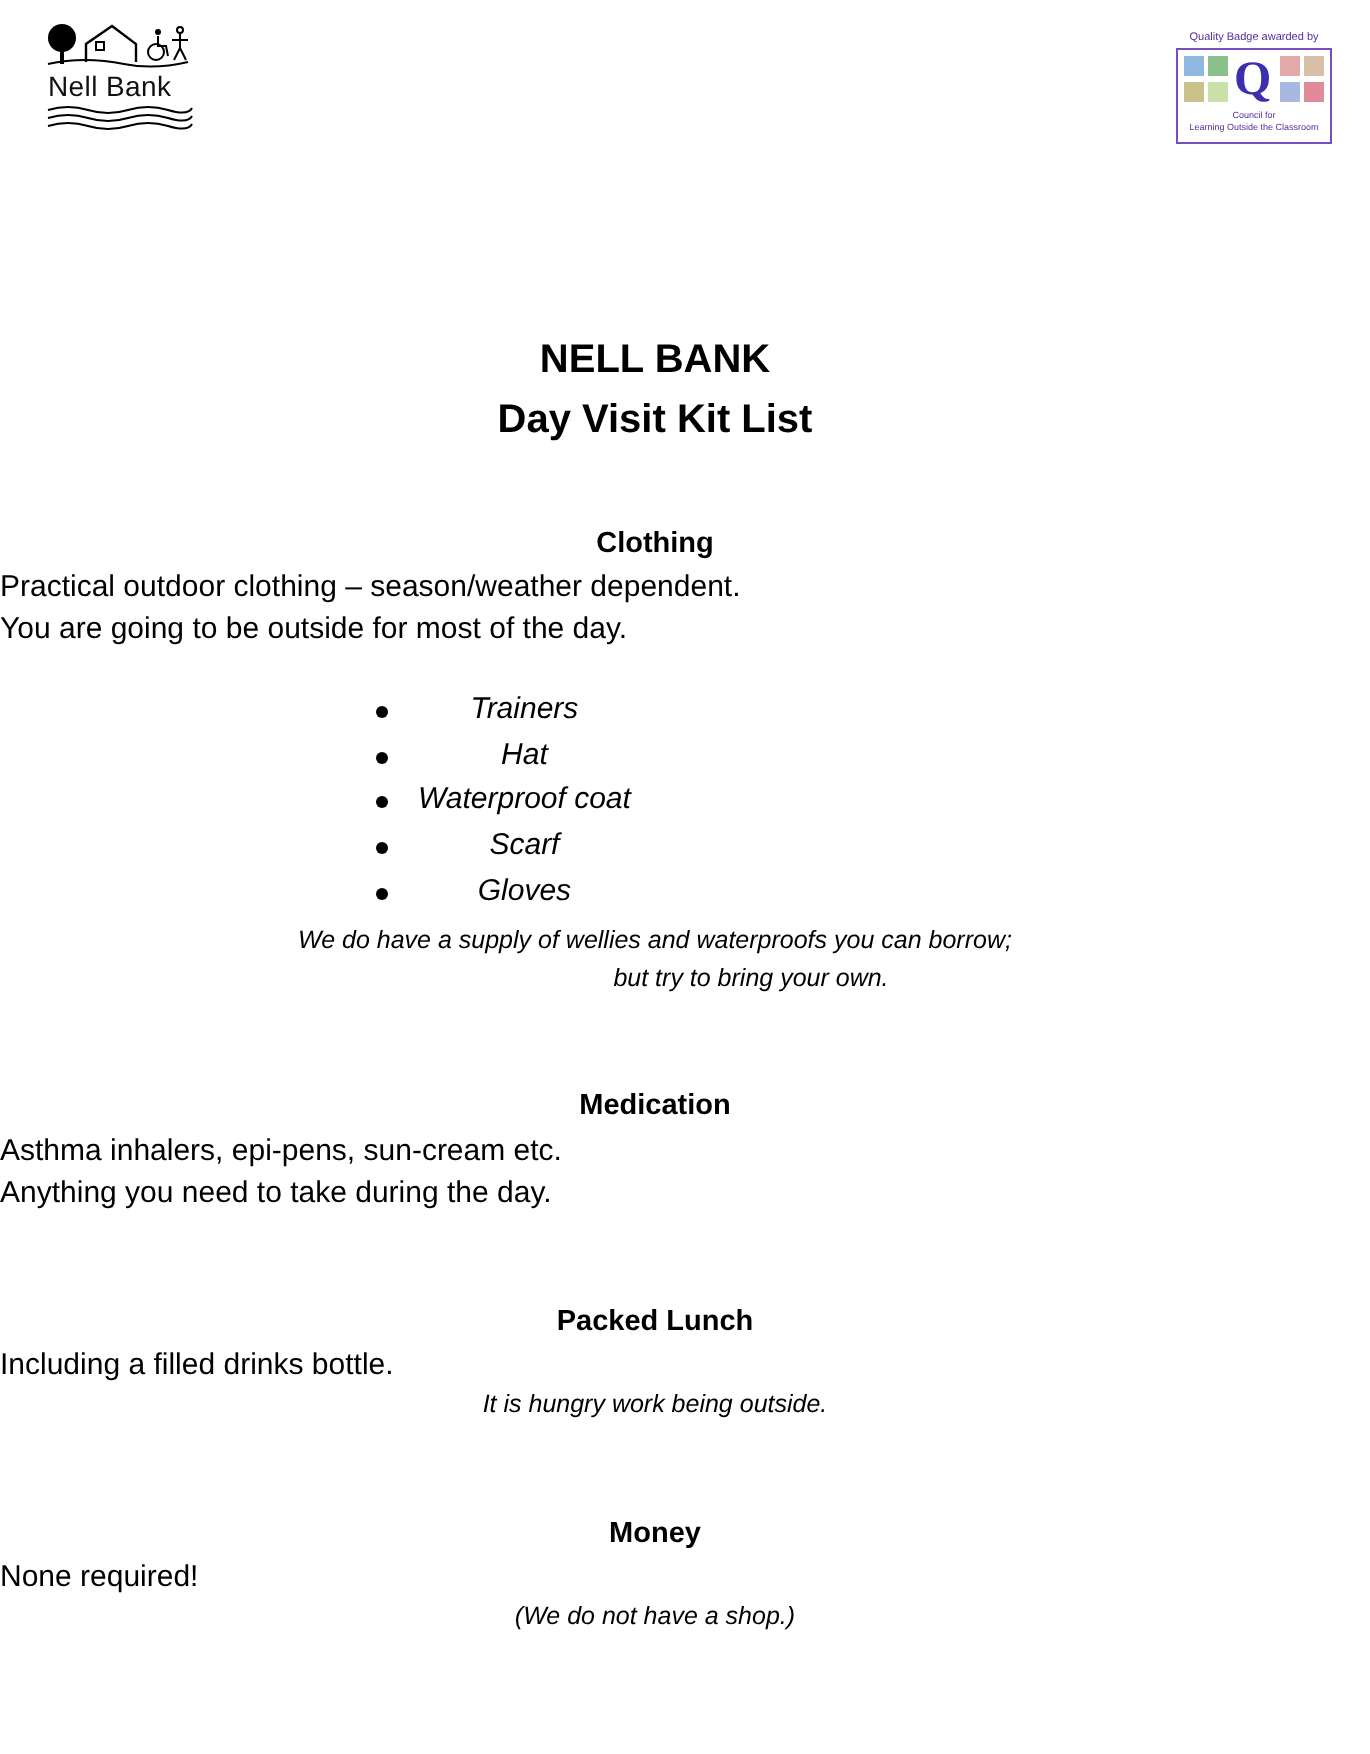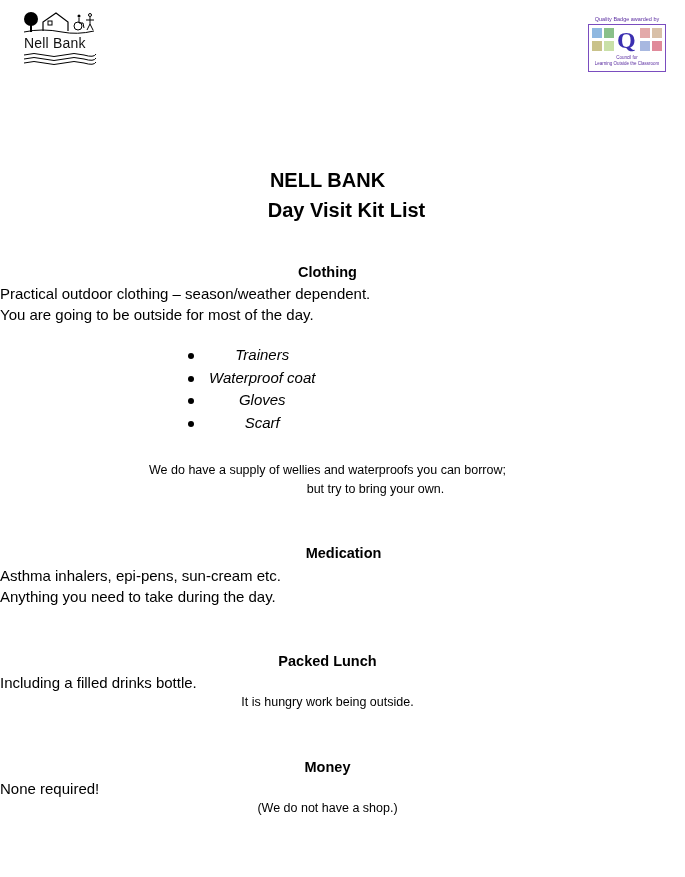--- a/index.html
+++ b/index.html
@@ -16,21 +16,21 @@
   .tile { position:absolute; width:10px; height:10px; }
   .badge-q { position:absolute; left:28px; top:2px; font-size:24px; font-weight:bold; color:#3b2fb0;
              font-family:"Liberation Serif", serif; }
   .badge-bottom { position:absolute; left:0; top:30px; width:76px; text-align:center;
                   font-size:4.5px; color:#5a2ca0; line-height:6px; font-family:"Liberation Sans", sans-serif; }
   .content { position:absolute; left:0; top:0; width:685px; text-align:center;
              font-family:"Liberation Sans", "DejaVu Sans", sans-serif; }
   .title { position:absolute; left:0; width:655px; text-align:center; font-weight:bold; font-size:20px; }
   .heading { position:absolute; left:0; width:655px; text-align:center; font-weight:bold; font-size:14.5px; }
   .line { position:absolute; left:0; width:655px; text-align:left; font-size:15px; }
-  .note { position:absolute; left:0; width:655px; text-align:center; font-size:12.5px; }
+  .note { position:absolute; left:0; width:655px; text-align:center; font-size:12.5px; font-style:italic; }
   .bullets { position:absolute; left:172px; top:328px; margin:16px; padding:0; list-style:none;font-style:italic; }
   .bullets li { position:relative; height:22.7px; line-height:22.7px; font-size:15px; padding-left:21px; }
   .bullets li::before { content:""; position:absolute; left:0; top:9px; width:6px; height:6px;
                         border-radius:50%; background:#000; }
 </style>
 </head>
 <body>
 
 <div class="logo">
   <svg width="76" height="26" viewBox="0 0 76 26" style="position:absolute;left:0;top:0;">
@@ -67,35 +67,36 @@
     <div class="badge-q">Q</div>
     <div class="badge-bottom">
       <div>Council for</div>
       <div>Learning Outside the Classroom</div>
     </div>
   </div>
 </div>
 
 <div class="content">
   <div class="title" style="top:169px;">NELL BANK</div>
-  <div class="title" style="top:199px;margin-left:19px;">Day Visit Kit List</div>
+  <div class="title" style="top:199px;">Day Visit Kit List</div>
 
   <div class="heading" style="top:264px;">Clothing</div>
   <div class="line" style="top:285px;">Practical outdoor clothing – season/weather dependent.</div>
   <div class="line" style="top:306px;">You are going to be outside for most of the day.</div>
   <ul class="bullets">
     <li>Trainers</li>
+    <li>Hat</li>
     <li>Waterproof coat</li>
+    <li>Scarf</li>
     <li>Gloves</li>
-    <li>Scarf</li>
   </ul>
   <div class="note" style="top:463px;">We do have a supply of wellies and waterproofs you can borrow;</div>
   <div class="note" style="top:482px;padding-left:48px;">but try to bring your own.</div>
 
-  <div class="heading" style="top:545px;margin-left:16px;">Medication</div>
+  <div class="heading" style="top:545px;">Medication</div>
   <div class="line" style="top:567px;">Asthma inhalers, epi-pens, sun-cream etc.</div>
   <div class="line" style="top:588px;">Anything you need to take during the day.</div>
 
   <div class="heading" style="top:653px;">Packed Lunch</div>
   <div class="line" style="top:674px;">Including a filled drinks bottle.</div>
   <div class="note" style="top:695px;">It is hungry work being outside.</div>
 
   <div class="heading" style="top:759px;">Money</div>
   <div class="line" style="top:780px;">None required!</div>
   <div class="note" style="top:801px;">(We do not have a shop.)</div>

